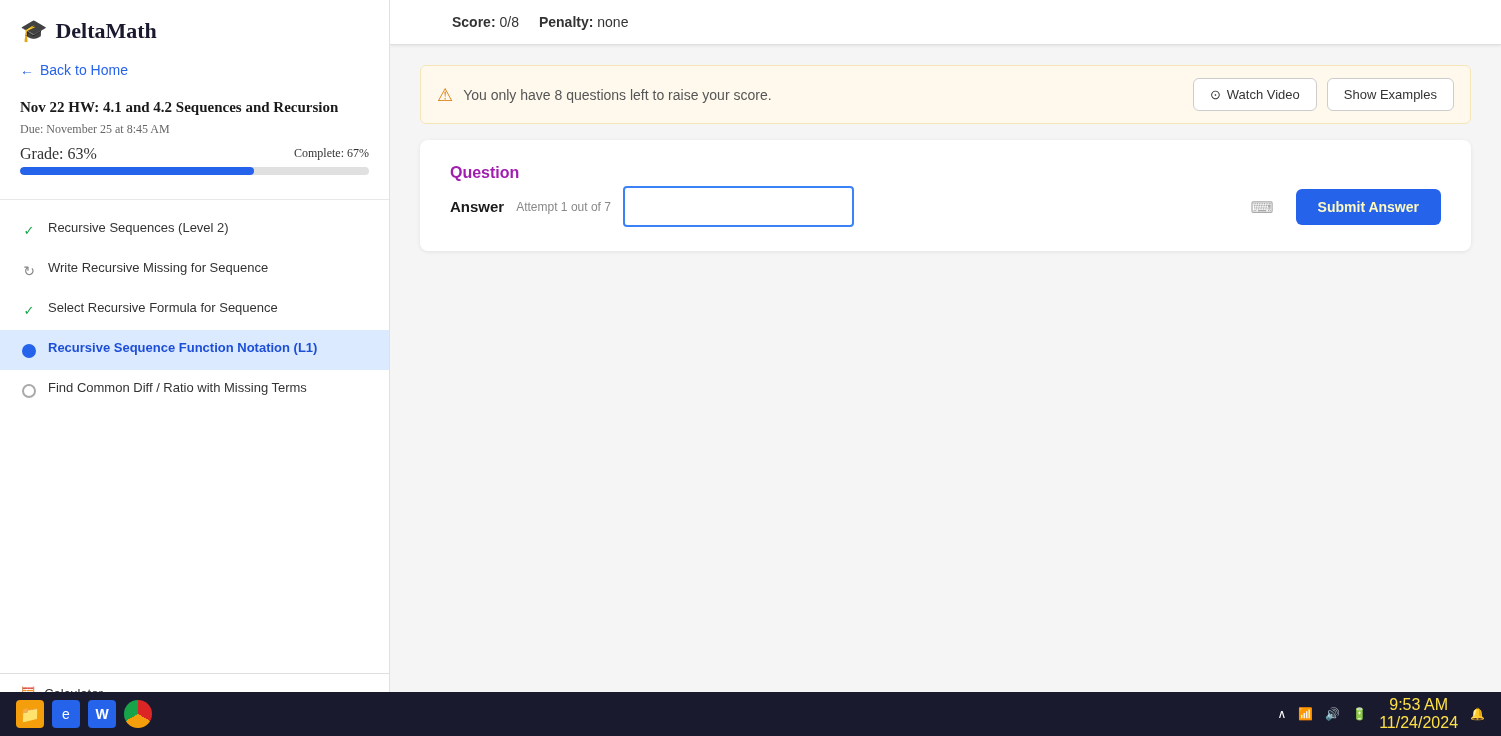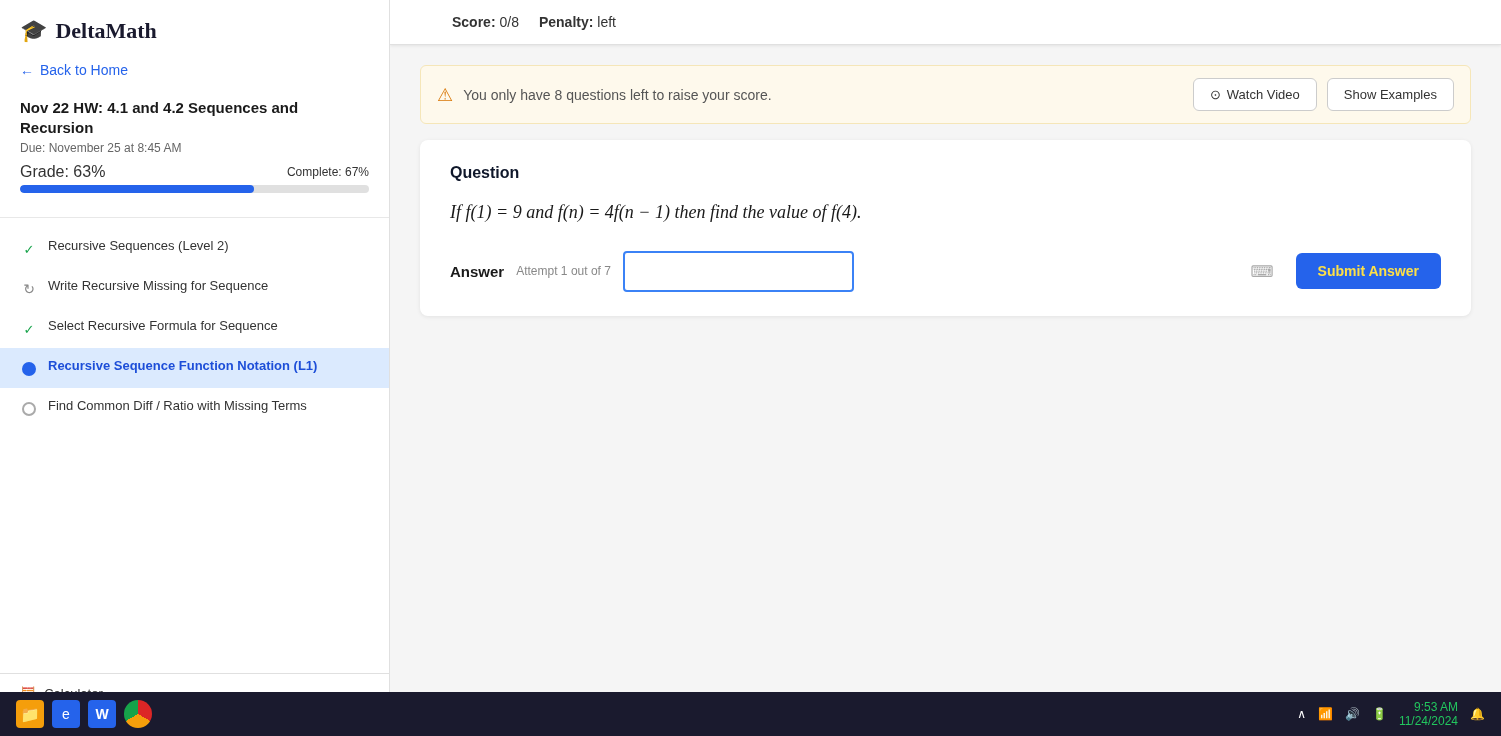--- a/index.html
+++ b/index.html
@@ -62,20 +62,21 @@
       font-size: 14px;
       cursor: pointer;
     }
 
     .back-arrow {
       font-size: 14px;
     }
 
     .assignment-info {
       padding: 10px 20px;
+      font-family: Liberation Serif, serif;
     }
 
     .assignment-title {
       font-size: 15px;
       font-weight: 700;
       color: #1a1a1a;
       line-height: 1.3;
       margin-bottom: 4px;
     }
 
@@ -290,22 +291,22 @@
     .question-card {
       background: #fff;
       border-radius: 8px;
       padding: 24px 30px;
       box-shadow: 0 1px 4px rgba(0,0,0,0.08);
     }
 
     .question-label {
       font-size: 16px;
       font-weight: 700;
-      color: #0f172a;
-      margin-bottom: 16px;
+      color: #a21caf;
+      margin-bottom: 4px;
     }
 
     .question-math {
       font-size: 18px;
       color: #1a1a1a;
       margin-bottom: 24px;
       line-height: 1.6;
       font-style: italic;
     }
 
@@ -326,21 +327,21 @@
       padding: 10px 14px;
       border: 2px solid #3b82f6;
       border-radius: 4px;
       font-size: 15px;
       outline: none;
     }
 
     .submit-btn {
       padding: 10px 22px;
       background: #2563eb;
-      color: #fde047;
+      color: #fef9c3;
       border: none;
       border-radius: 6px;
       font-size: 14px;
       font-weight: 600;
       cursor: pointer;
       white-space: nowrap;
     }
 
     
     .footer {
@@ -386,23 +387,23 @@
 
     .taskbar-right {
       display: flex;
       align-items: center;
       gap: 12px;
       color: #fff;
       font-size: 12px;
     }
 
     .taskbar-time {
-      text-align: right;
-      font-size: 12px;
-      color: #22c55e;
+      text-align: center;
+      font-size: 16px;
+      color: #fde047;
     }
 
     .taskbar-app {
       width: 28px;
       height: 28px;
       border-radius: 4px;
       display: flex;
       align-items: center;
       justify-content: center;
       font-size: 16px;
@@ -518,44 +519,41 @@
     <div class="logout-btn">Log Out</div>
   </div>
 
   <div class="main-content">
 
     <div class="score-bar">
       <span class="score-text">
         <strong>Score:</strong>&nbsp;<span>0/8</span>
       </span>
       <span class="penalty-text">
-        <strong>Penalty:</strong>&nbsp;<span>left</span>
+        <strong>Penalty:</strong>&nbsp;<span>none</span>
       </span>
     </div>
 
     <div class="question-area">
 
       <div class="warning-banner">
         <span class="warning-icon">⚠</span>
         <span class="warning-text">You only have 8 questions left to raise your score.</span>
         <button class="btn-watch-video">
           <span>⊙</span>
           <span>Watch Video</span>
         </button>
         <button class="btn-show-examples">
           <span>Show Examples</span>
         </button>
       </div>
 
       <div class="question-card">
         <div class="question-label">Question</div>
 
-        <div class="question-math">
-          <span class="math-formula">If <i>f</i>(1) = 9 and <i>f</i>(<i>n</i>) = 4<i>f</i>(<i>n</i> − 1) then find the value of <i>f</i>(4).</span>
-        </div>
 
         <div class="answer-input-row">
           <div class="answer-header-row">
             <span class="answer-label">Answer</span>
             <span class="attempt-text">Attempt 1 out of 7</span>
             <div class="input-wrapper">
               <input type="text" class="answer-input" placeholder="" style="">
               <span class="keyboard-icon">⌨</span>
             </div>
             <button class="submit-btn">Submit Answer</button>

